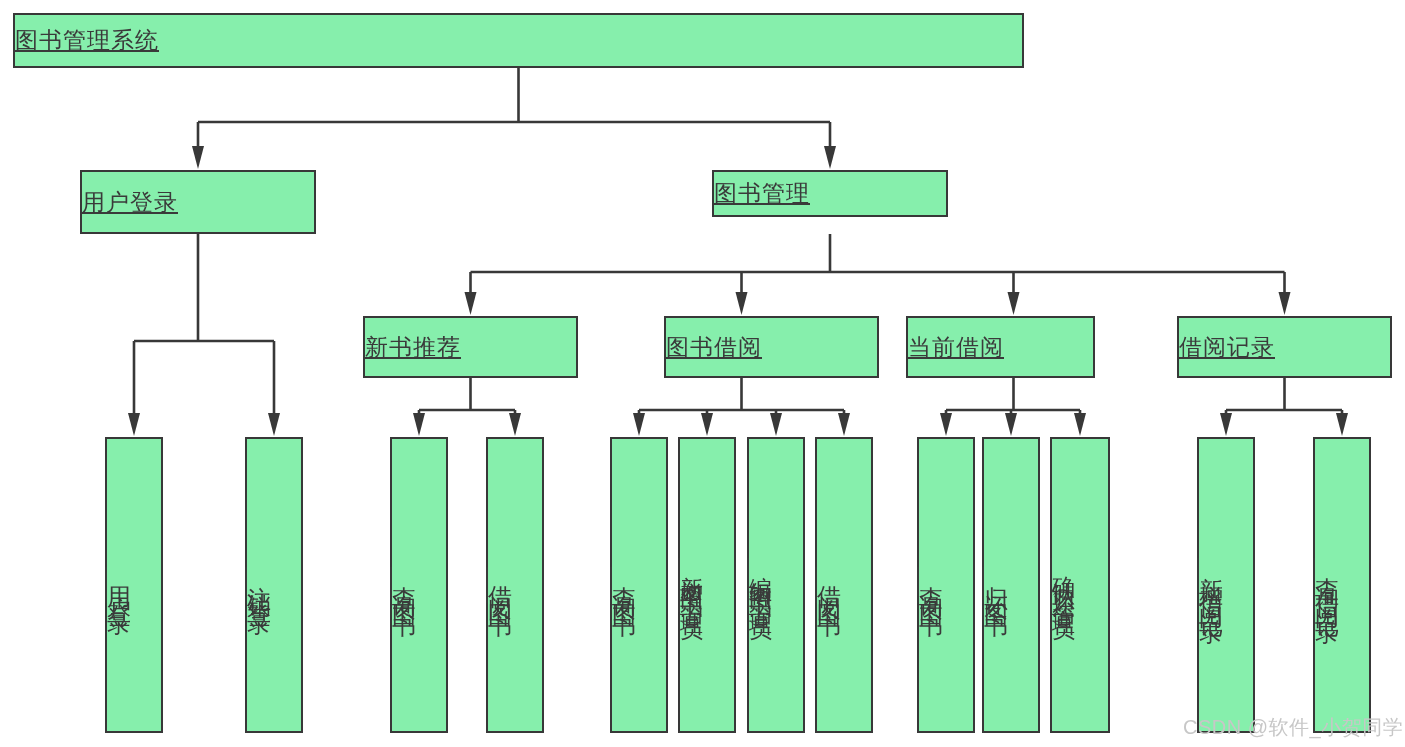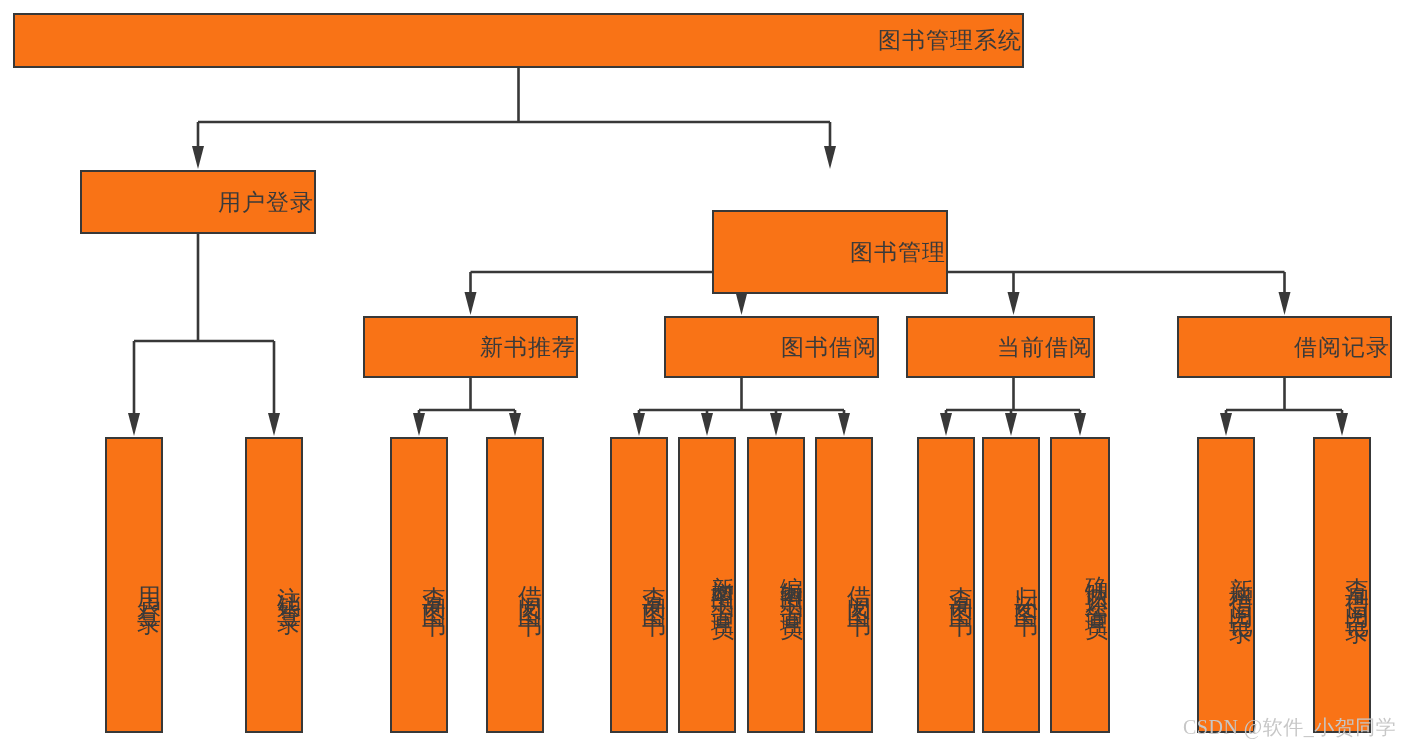--- a/index.html
+++ b/index.html
@@ -12,37 +12,38 @@
     background:var(--background);
     font-family:"Liberation Sans", sans-serif;
     position:relative;overflow:hidden;
   }
   .canvas{position:relative;width:1405px;height:747px;}
   .connectors{position:absolute;left:0;top:0;width:1405px;height:747px;}
   .cline{stroke:var(--line);stroke-width:2.6;fill:none;}
   .carrow{fill:var(--line);stroke:none;}
   .node{
     position:absolute;box-sizing:border-box;
-    background:#f97316;border:2.5px solid var(--border);
-    display:flex;align-items:center;justify-content:flex-end;
+    background:#86efac;border:2.5px solid var(--border);
+    display:flex;align-items:center;justify-content:flex-start;
     color:var(--text);
+    text-decoration:underline;
   }
   .hbox{font-size:23px;letter-spacing:1px;white-space:nowrap;}
   .vbox .vtext{
     writing-mode:vertical-lr;
     text-orientation:mixed;
     font-size:24px;line-height:1;
     letter-spacing:9px;white-space:nowrap;
     color:var(--text);
   }
   .vbox .vtext.long{letter-spacing:6px;font-size:23px;}
   .watermark{
     position:absolute;left:1183px;top:714px;
     font-size:20px;color:var(--watermark);
-    white-space:nowrap;letter-spacing:0.5px;font-family:Liberation Serif, serif;
+    white-space:nowrap;letter-spacing:0.5px;
   }
 </style>
 </head>
 <body>
 
 <div class="canvas">
 
   <svg class="connectors" width="1405" height="747" viewBox="0 0 1405 747">
 
     <g>
@@ -93,25 +94,25 @@
     </g>
   </svg>
 
   <div class="node hbox" style="left:13px;top:13px;width:1011px;height:55px;">
     <span>图书管理系统</span>
   </div>
 
   <div class="node hbox" style="left:80px;top:170px;width:236px;height:64px;">
     <span>用户登录</span>
   </div>
-  <div class="node hbox" style="left:712px;top:170px;width:236px;height:84px;margin-top:40px;">
+  <div class="node hbox" style="left:712px;top:170px;width:236px;height:47px;">
     <span>图书管理</span>
   </div>
 
-  <div class="node hbox" style="left:363px;top:316px;width:215px;height:62px;padding-left:11px;">
+  <div class="node hbox" style="left:363px;top:316px;width:215px;height:62px;">
     <span>新书推荐</span>
   </div>
   <div class="node hbox" style="left:664px;top:316px;width:215px;height:62px;">
     <span>图书借阅</span>
   </div>
   <div class="node hbox" style="left:906px;top:316px;width:189px;height:62px;">
     <span>当前借阅</span>
   </div>
   <div class="node hbox" style="left:1177px;top:316px;width:215px;height:62px;">
     <span>借阅记录</span>

